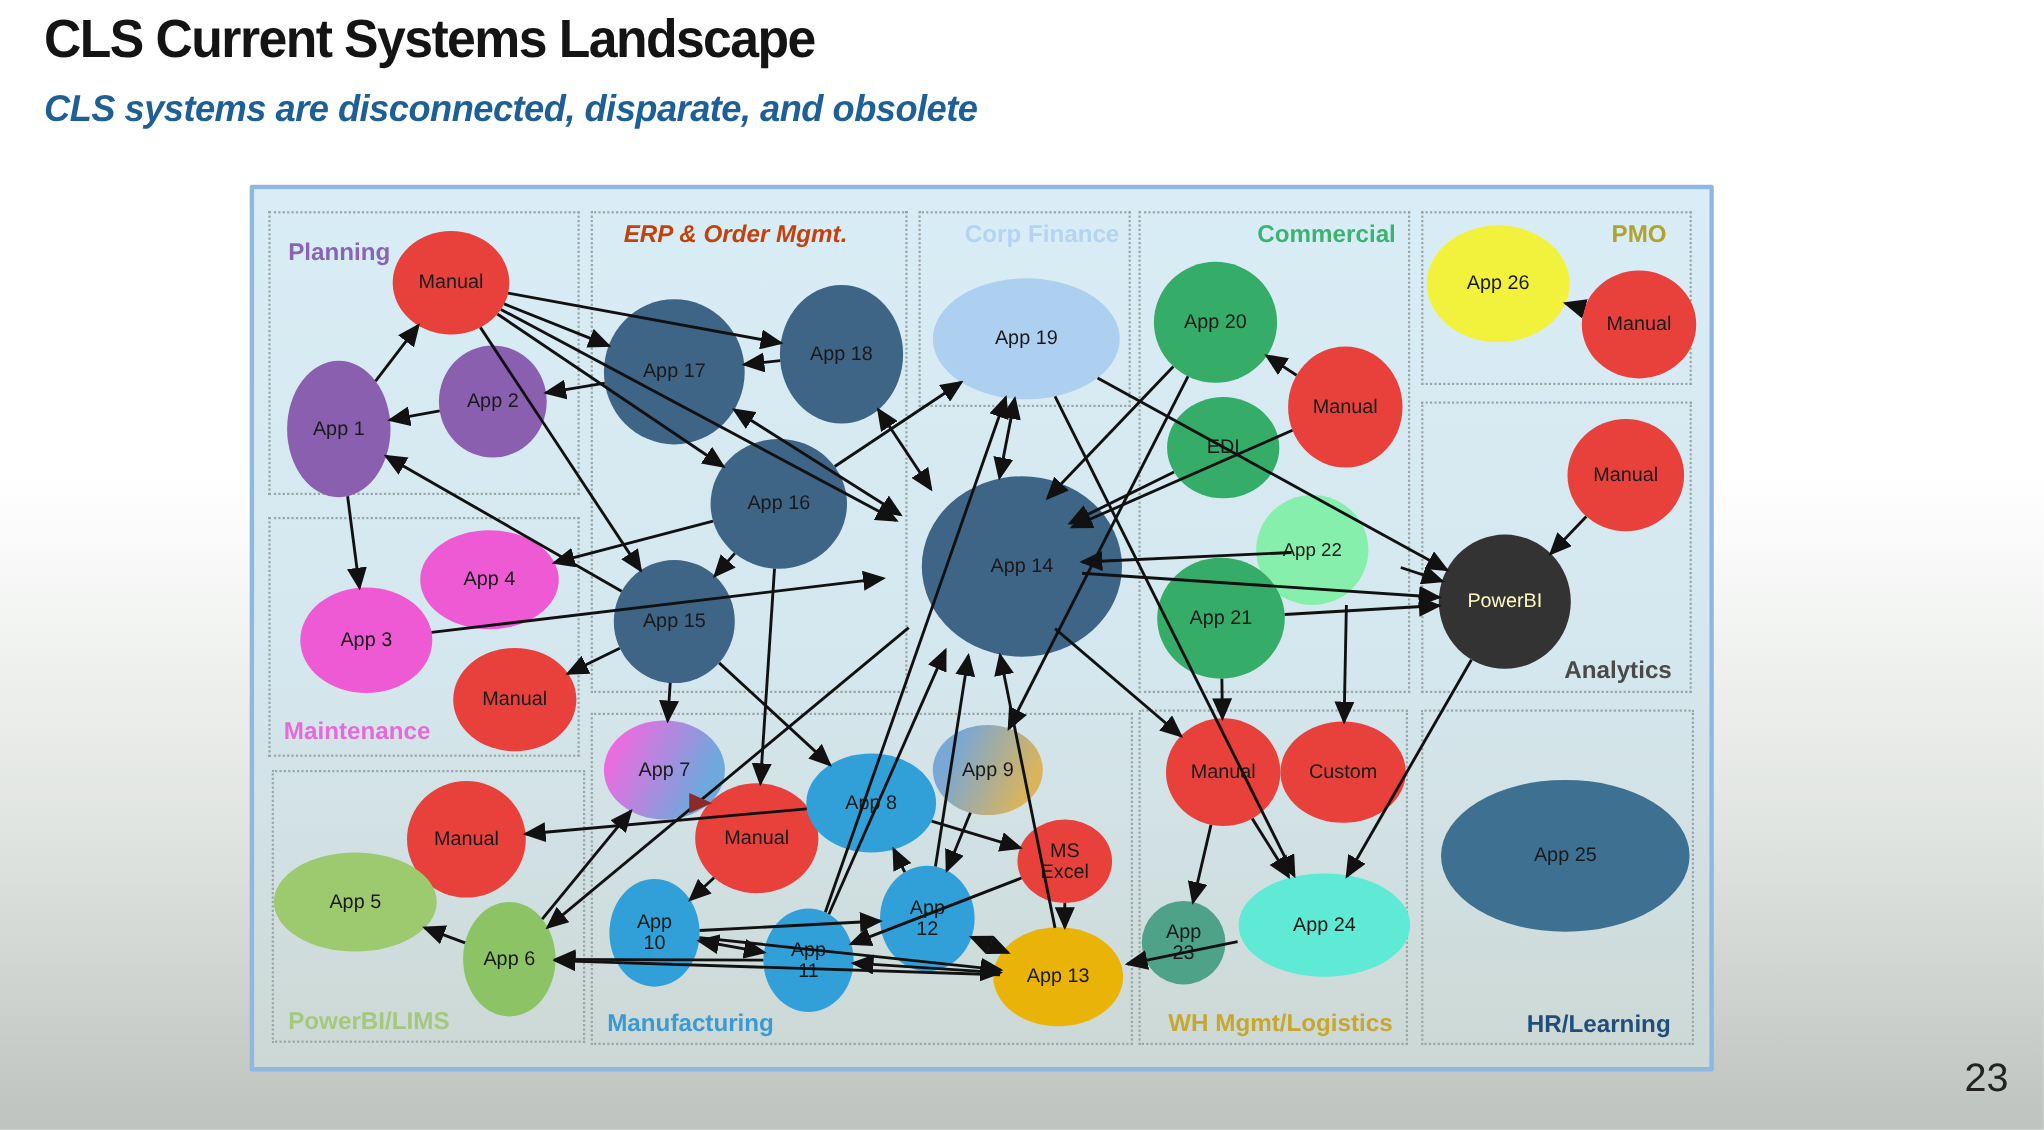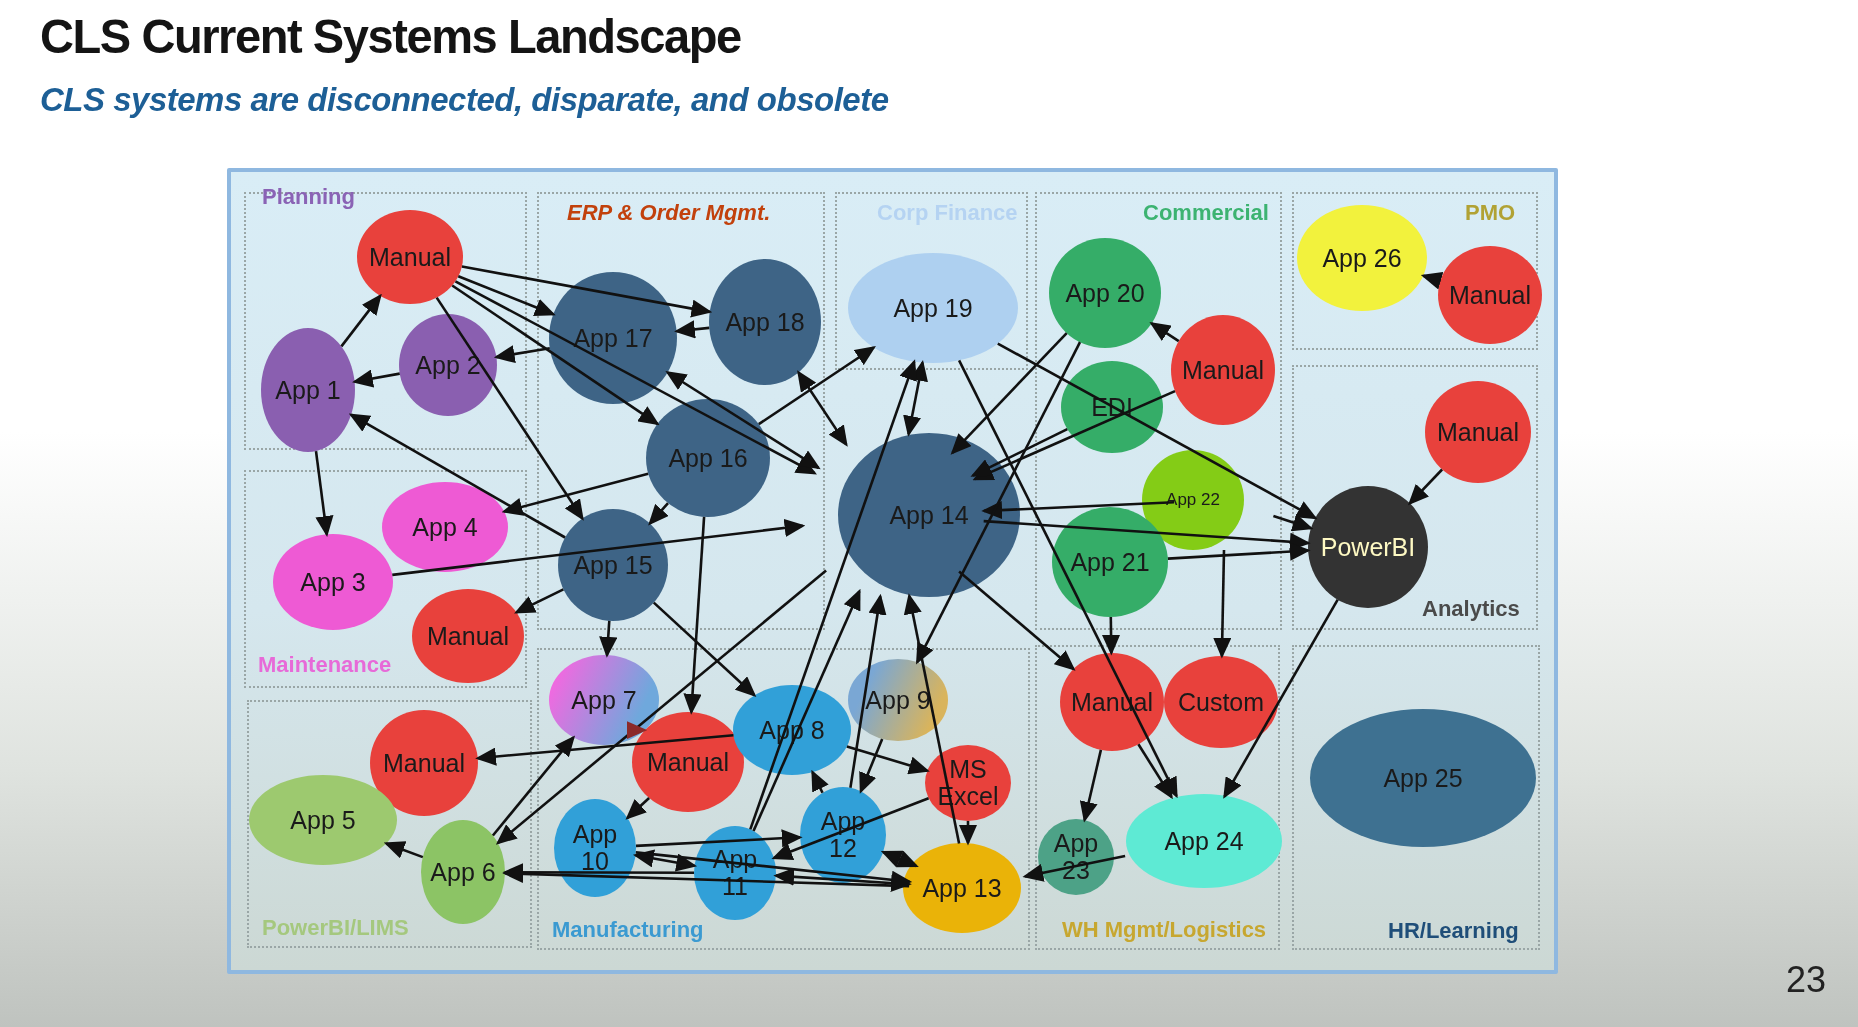--- a/index.html
+++ b/index.html
@@ -32,34 +32,34 @@
   .zone{
     position:absolute;border:2px dotted #9aa6a6;box-sizing:border-box;
   }
   .zone-label{
     position:absolute;font-size:22px;font-weight:bold;white-space:nowrap;
     letter-spacing:0px;
   }
   .node{
     position:absolute;display:flex;align-items:center;justify-content:center;
     border-radius:50%;text-align:center;color:#1a1a1a;
-    font-size:25px;line-height:1.08;white-space:pre-line;
+    font-size:18px;line-height:1.08;white-space:pre-line;
   }
   #edgelayer{position:absolute;left:0;top:0;pointer-events:none;}
 </style>
 </head>
 <body>
 
 <div class="slide">
   <h1 class="title">CLS Current Systems Landscape</h1>
   <h2 class="subtitle">CLS systems are disconnected, disparate, and obsolete</h2>
   <div id="panel" style="left: 227px; top: 168px; width: 1331px; height: 806px; border-color: rgb(143, 184, 224);"></div>
   <div id="diagram">
       <div class="zone" style="left: 244px; top: 192px; width: 283px; height: 258px;"></div>
-      <div class="zone-label" style="left: 262px; top: 184px; color: rgb(138, 99, 181);">Planning</div>
+      <div class="zone-label" style="left: 262px; top: 216px; color: rgb(138, 99, 181);">Planning</div>
       <div class="zone" style="left: 537px; top: 192px; width: 288px; height: 438px;"></div>
       <div class="zone-label" style="left: 567px; top: 200px; color: #c2410c; font-style: italic;">ERP &amp; Order Mgmt.</div>
       <div class="zone" style="left: 835px; top: 192px; width: 193px; height: 178px;"></div>
       <div class="zone-label" style="left: 877px; top: 200px; color: rgb(181, 211, 242);">Corp Finance</div>
       <div class="zone" style="left: 1035px; top: 192px; width: 247px; height: 438px;"></div>
       <div class="zone-label" style="left: 1143px; top: 200px; color: rgb(60, 179, 113);">Commercial</div>
       <div class="zone" style="left: 1292px; top: 192px; width: 246px; height: 158px;"></div>
       <div class="zone-label" style="left: 1465px; top: 200px; color: rgb(177, 162, 52);">PMO</div>
       <div class="zone" style="left: 244px; top: 470px; width: 283px; height: 218px;"></div>
       <div class="zone-label" style="left: 258px; top: 652px; color: rgb(231, 106, 216);">Maintenance</div>
@@ -84,21 +84,21 @@
       <div class="node" style="left: 421px; top: 820px; width: 84px; height: 104px; background: rgb(140, 196, 101);">App 6</div>
       <div class="node" style="left: 549px; top: 272px; width: 128px; height: 132px; background: rgb(62, 100, 134);">App 17</div>
       <div class="node" style="left: 709px; top: 259px; width: 112px; height: 126px; background: rgb(62, 100, 134);">App 18</div>
       <div class="node" style="left: 646px; top: 399px; width: 124px; height: 118px; background: rgb(62, 100, 134);">App 16</div>
       <div class="node" style="left: 558px; top: 509px; width: 110px; height: 112px; background: rgb(62, 100, 134);">App 15</div>
       <div class="node" style="left: 838px; top: 433px; width: 182px; height: 164px; background: rgb(62, 100, 134);">App 14</div>
       <div class="node" style="left: 848px; top: 253px; width: 170px; height: 110px; background: rgb(174, 208, 240);">App 19</div>
       <div class="node" style="left: 1049px; top: 238px; width: 112px; height: 110px; background: rgb(53, 173, 104);">App 20</div>
       <div class="node" style="left: 1061px; top: 361px; width: 102px; height: 92px; background: rgb(53, 173, 104);">EDI</div>
       <div class="node" style="left: 1171px; top: 315px; width: 104px; height: 110px; background: rgb(232, 65, 60);">Manual</div>
-      <div class="node" style="left: 1142px; top: 450px; width: 102px; height: 100px; background: #84cc16; font-size: 17px;">App 22</div>
+      <div class="node" style="left: 1142px; top: 450px; width: 102px; height: 100px; background: #86efac; font-size: 17px;">App 22</div>
       <div class="node" style="left: 1052px; top: 507px; width: 116px; height: 110px; background: rgb(53, 173, 104);">App 21</div>
       <div class="node" style="left: 1297px; top: 205px; width: 130px; height: 106px; background: rgb(242, 242, 61);">App 26</div>
       <div class="node" style="left: 1438px; top: 246px; width: 104px; height: 98px; background: rgb(232, 65, 60);">Manual</div>
       <div class="node" style="left: 1425px; top: 381px; width: 106px; height: 102px; background: rgb(232, 65, 60);">Manual</div>
       <div class="node" style="left: 1308px; top: 486px; width: 120px; height: 122px; background: rgb(51, 51, 51); color: #fef9c3;">PowerBI</div>
       <div class="node" style="left: 549px; top: 655px; width: 110px; height: 90px; background: linear-gradient(115deg, rgb(239, 106, 224) 12%, rgb(111, 168, 220) 78%);">App 7</div>
       <div class="node" style="left: 632px; top: 712px; width: 112px; height: 100px; background: rgb(232, 65, 60);">Manual</div>
       <div class="node" style="left: 733px; top: 685px; width: 118px; height: 90px; background: rgb(49, 160, 216);">App 8</div>
       <div class="node" style="left: 848px; top: 659px; width: 100px; height: 82px; background: linear-gradient(115deg, rgb(122, 167, 212) 22%, rgb(217, 180, 92) 82%);">App 9</div>
       <div class="node" style="left: 925px; top: 745px; width: 86px; height: 76px; background: rgb(232, 65, 60);">MS

